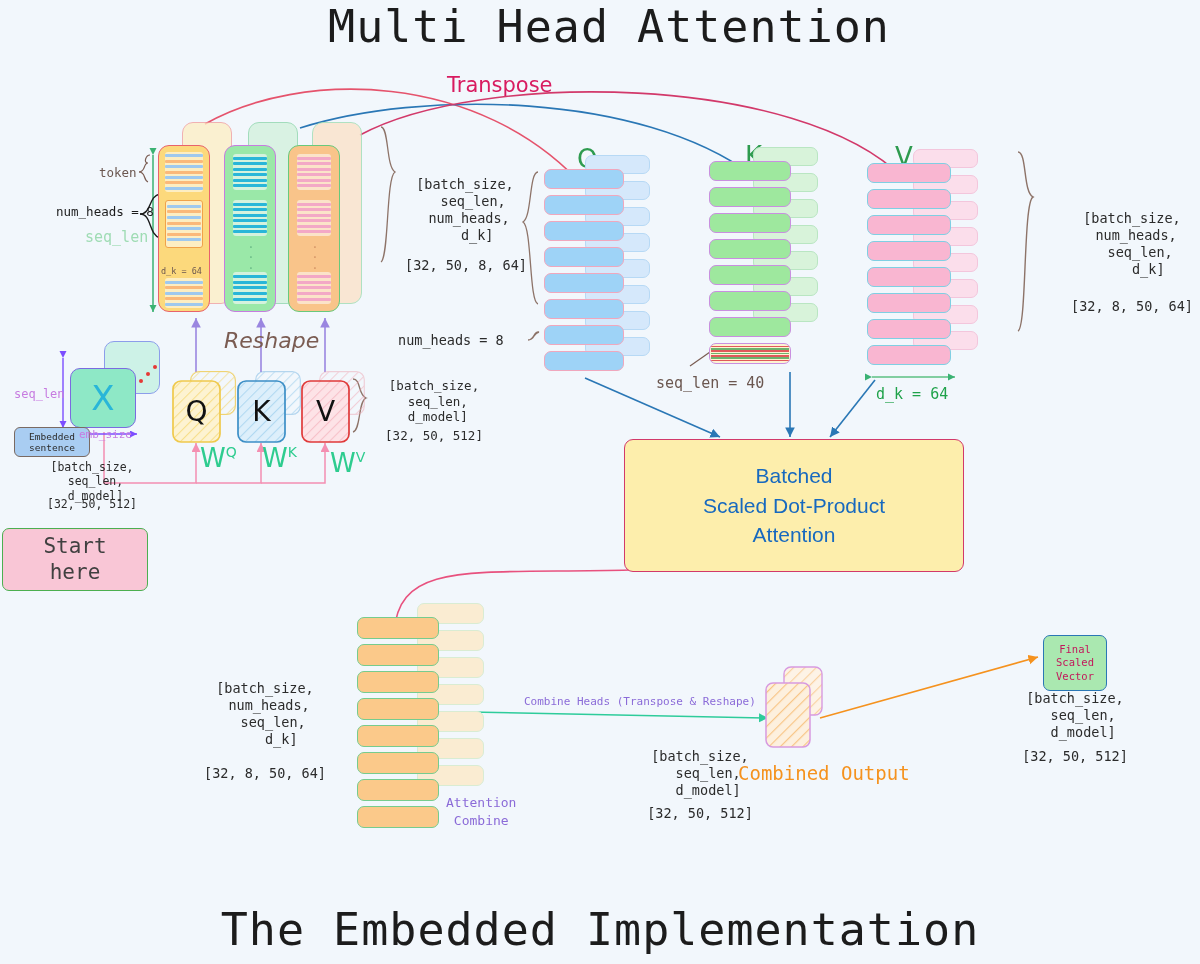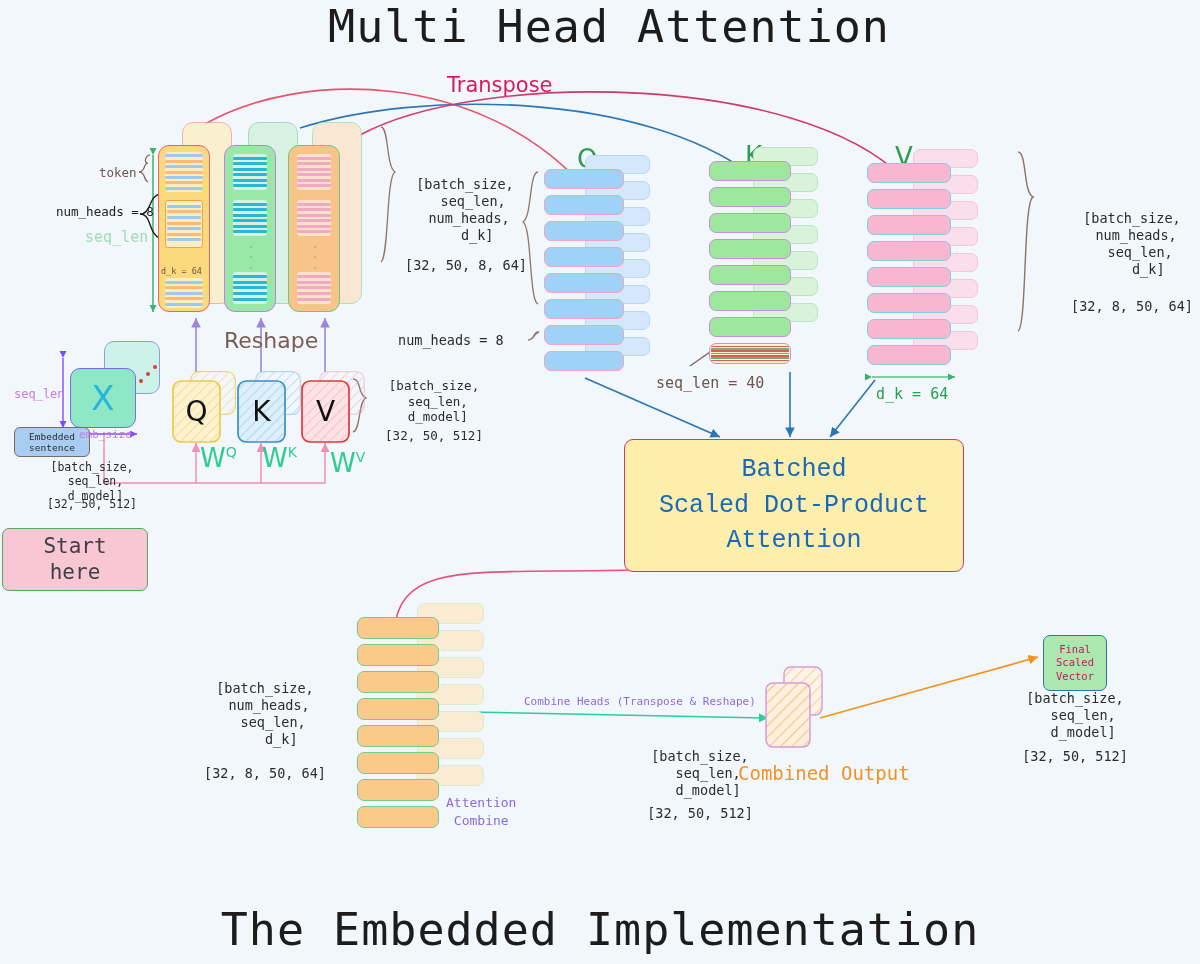--- a/index.html
+++ b/index.html
@@ -44,22 +44,22 @@
 
   
   .bar{border-radius:7px;box-sizing:border-box;}
 
   
   #attention-box{
     left:624px;top:439px;width:338px;height:131px;
     background:#fdeeac;border:1.6px solid #d2396a;border-radius:9px;
     display:flex;flex-direction:column;align-items:center;justify-content:center;
   }
-  #attention-box .line{color:#1769bf;font-size:25px;line-height:1.42;white-space:nowrap;
-     font-family:Liberation Mono, monospace;}
+  #attention-box .line{color:#1769bf;font-size:21px;line-height:1.42;white-space:nowrap;
+     font-family:Liberation Sans, sans-serif;}
 
   
   #start-here{
     left:2px;top:528px;width:144px;height:61px;
     background:#f9c6d6;border:1.6px solid #4caf50;border-radius:7px;
     display:flex;flex-direction:column;align-items:center;justify-content:center;
   }
   #start-here .l{color:#404040;font-size:21px;line-height:1.2;font-family:"DejaVu Sans Mono", monospace;}
 
   
@@ -194,21 +194,21 @@
 
     <path d="M353,379 c8,0 5,16 13,19 c-8,3 -5,32 -13,34" fill="none" stroke="#8d7368" stroke-width="1.3"></path>
 
     <path d="M538,172 c-9,0 -6,45 -15,50 c9,5 6,80 15,82" fill="none" stroke="#8d7368" stroke-width="1.3"></path>
 
     <path d="M1018,152 c9,0 5,40 15,45 c-10,5 -6,130 -15,134" fill="none" stroke="#8d7368" stroke-width="1.4"></path>
   </svg>
 
   <div class="abs transpose-lbl" style="left:419px;top:73px;margin-left:28px;">Transpose</div>
 
-  <div class="abs reshape-lbl" style="left:224px;top:328px;">Reshape</div>
+  <div class="abs reshape-lbl" style="left:224px;top:328px;font-style:italic;">Reshape</div>
 
   <div class="abs headbox" style="left:182px;top:122px;width:50px;height:182px;background:#fdeec2;border:1.2px solid #f09a9a;opacity:.75;"></div>
   <div class="abs headbox" style="left:158px;top:145px;width:52px;height:167px;background:#fcd97c;border:1.7px solid #e8636c;overflow:hidden;">
     <div style="position:absolute;left:6px;top:6px;right:6px;height:40px;background:#fdeec2;border-radius:3px;"></div>
     <div style="position:absolute;left:6px;top:6px;right:6px;height:40px;display:flex;flex-direction:column;justify-content:space-evenly;">
       <div class="stripe" style="background:#9fc9ee;"></div>
         <div class="stripe" style="background:#fbb97a;"></div>
       <div class="stripe" style="background:#9fc9ee;"></div>
         <div class="stripe" style="background:#fbb97a;"></div>
       <div class="stripe" style="background:#9fc9ee;"></div>

